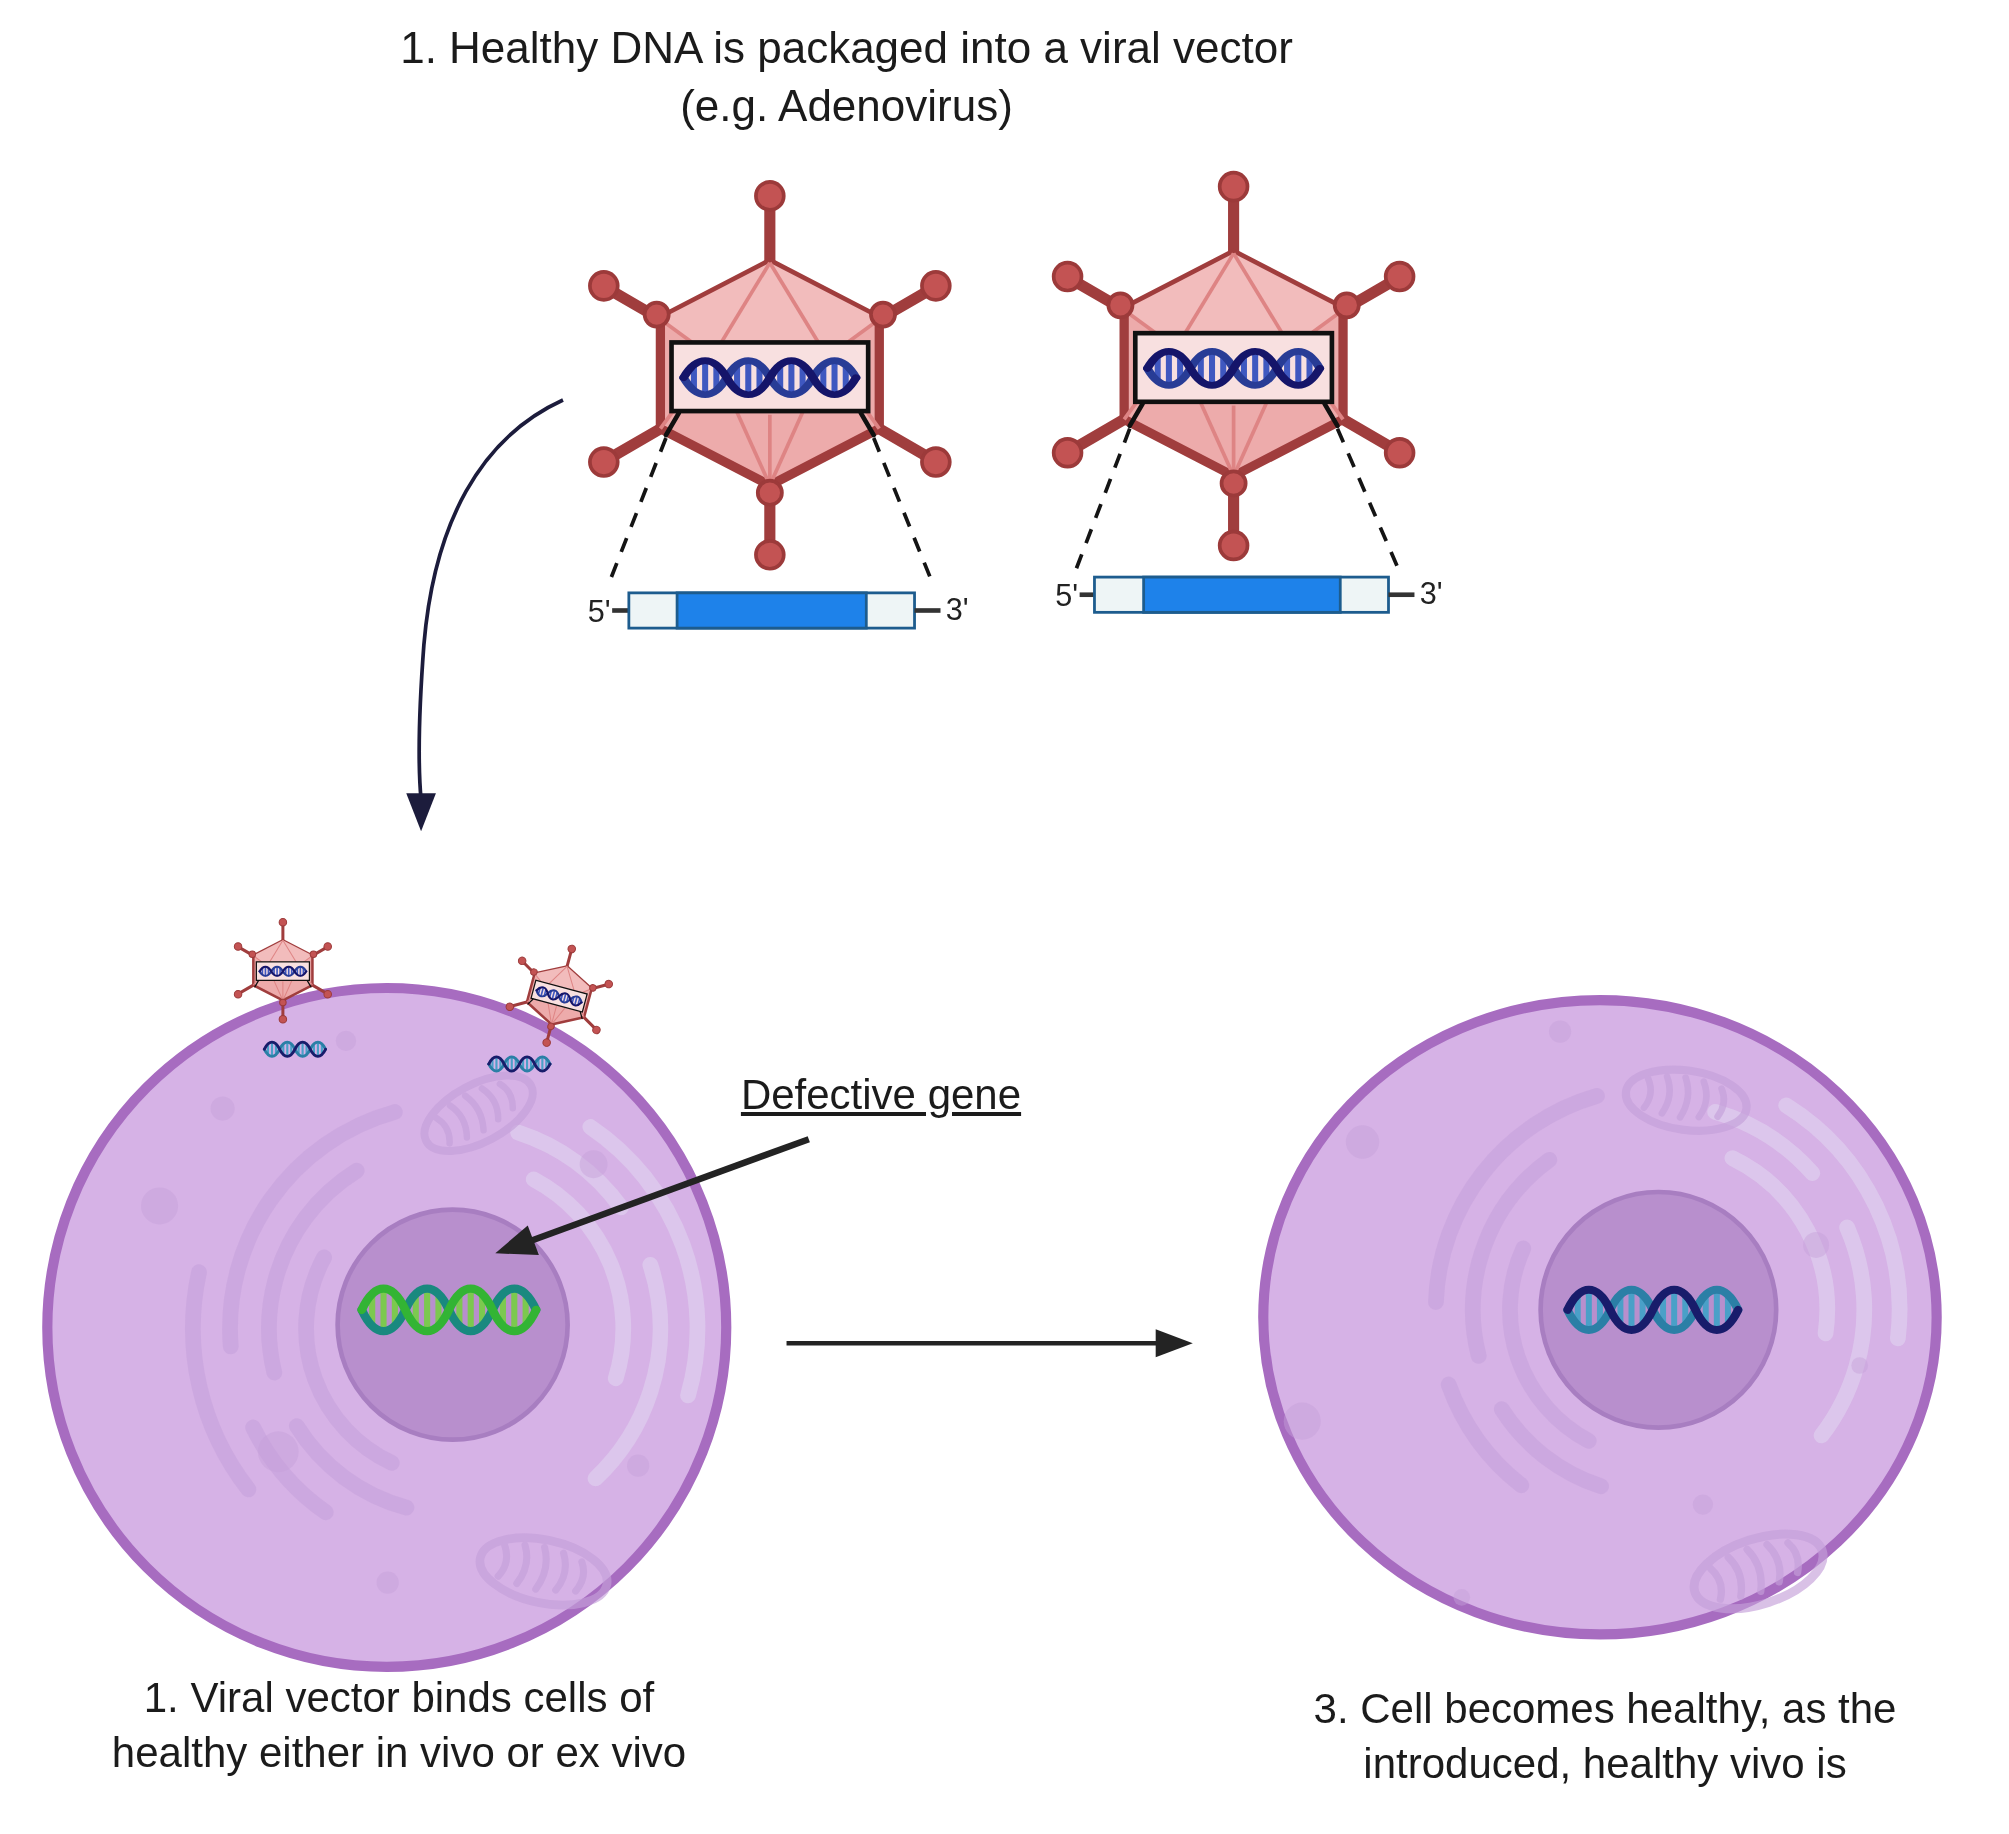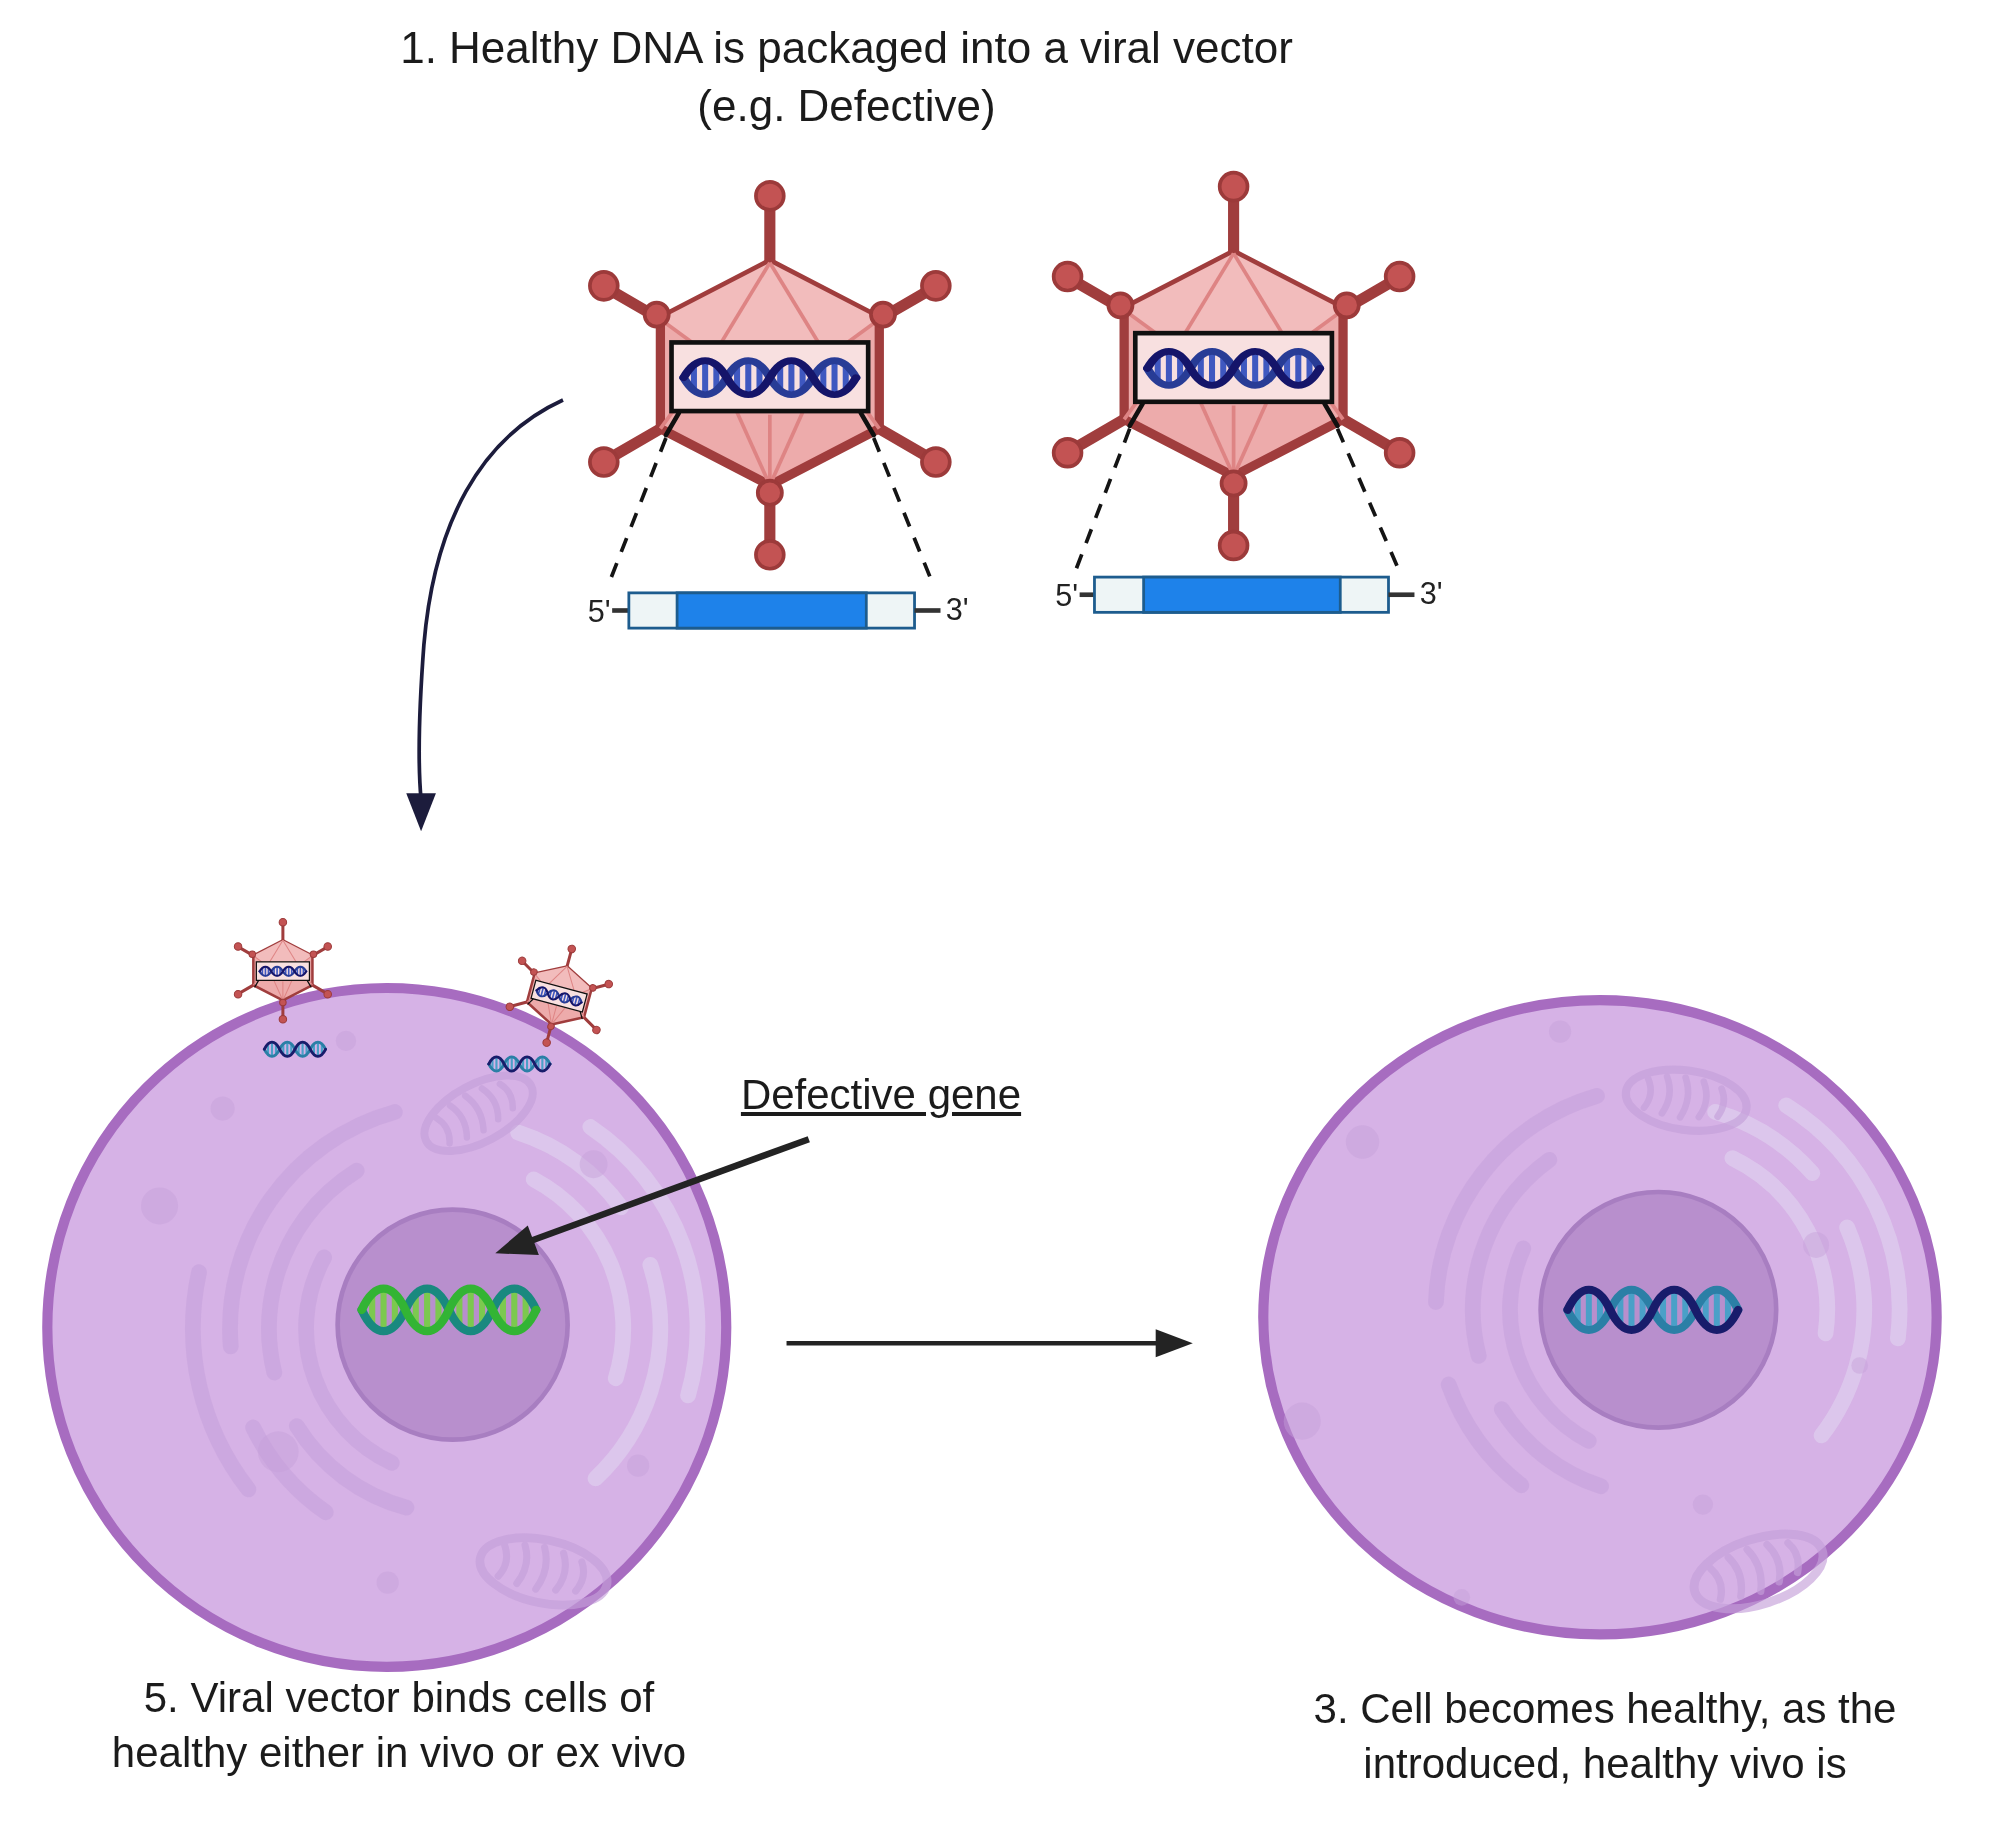--- a/index.html
+++ b/index.html
@@ -222,29 +222,29 @@
     </g>
 
     <g>
       <line class="arrow-black-line" stroke-width="5" x1="848" y1="1448" x2="1248" y2="1448"></line>
       <polygon class="arrow-black-head" points="1246,1433 1246,1463 1286,1448"></polygon>
     </g>
   </svg>
 
   <div id="title" class="caption">
     <span>1. Healthy DNA is packaged into a viral vector</span>
-    <span>(e.g. Defective)</span>
+    <span>(e.g. Adenovirus)</span>
   </div>
 
   <div id="defective-label" class="caption">
     <span>Defective gene</span>
   </div>
 
   <div id="step2-label" class="caption">
-    <span>5. Viral vector binds cells of</span>
+    <span>1. Viral vector binds cells of</span>
     <span>healthy either in vivo or ex vivo</span>
   </div>
 
   <div id="step3-label" class="caption">
     <span>3. Cell becomes healthy, as the</span>
     <span>introduced, healthy vivo is</span>
   </div>
 </div>
 
 

